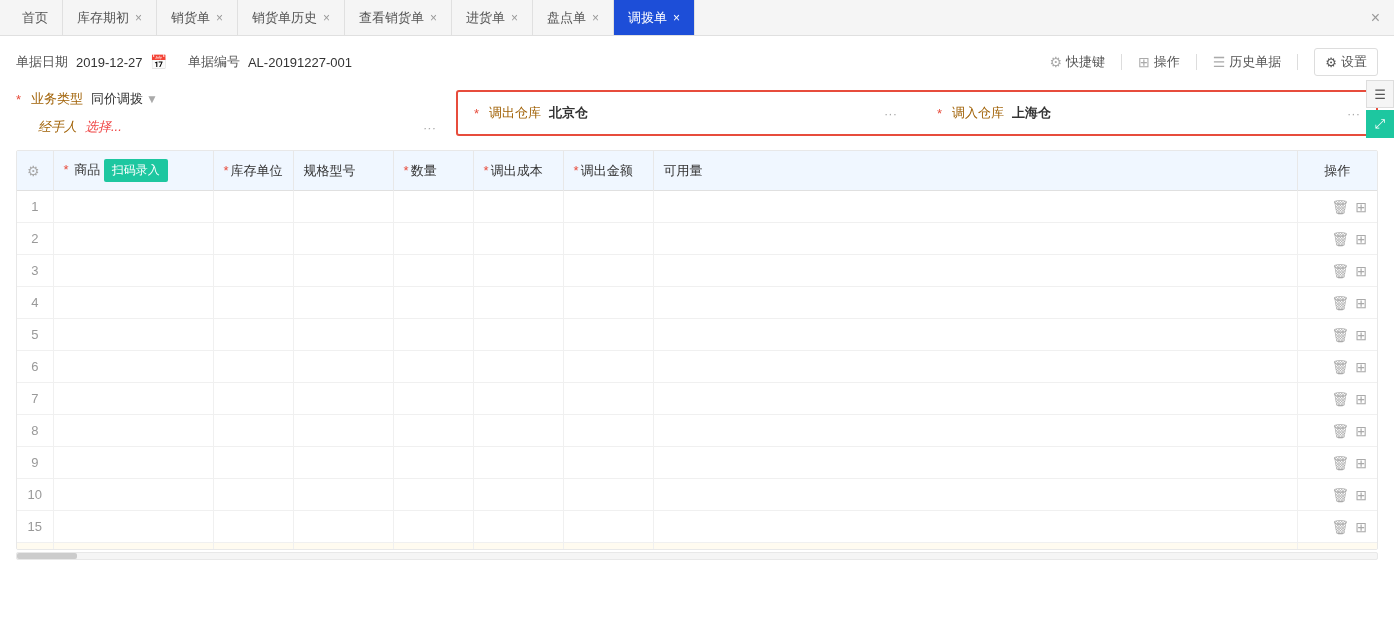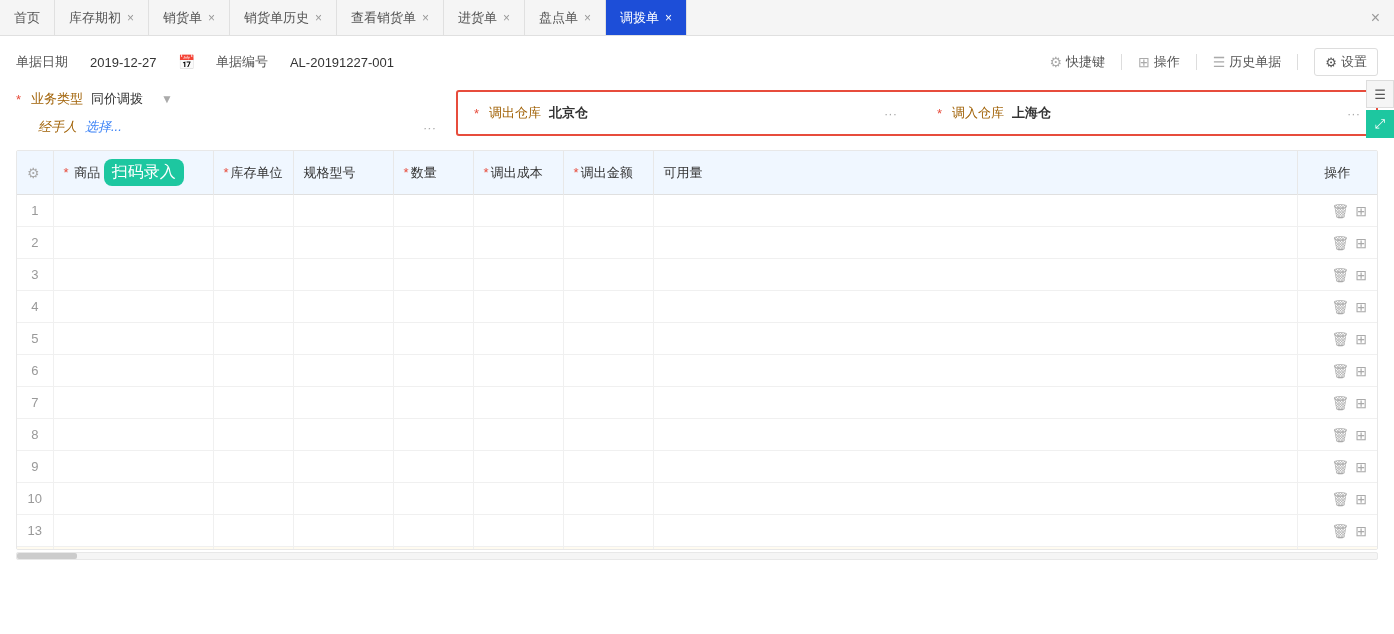--- a/index.html
+++ b/index.html
@@ -4,21 +4,21 @@
   <style>
     * { box-sizing: border-box; margin: 0; padding: 0; }
     body { font-family: 'Microsoft YaHei', sans-serif; font-size: 13px; color: #333; background: #fff; overflow: hidden; }
 
     
     .tab-bar {
       display: flex; align-items: center;
       border-bottom: 1px solid #e0e0e0;
       background: #f5f5f5;
       height: 36px;
-      padding-left: 0;
+      padding-left: 8px;
       position: relative;
     }
     .tab-item {
       display: flex; align-items: center;
       padding: 0 14px;
       height: 100%;
       cursor: pointer;
       font-size: 13px;
       color: #555;
       border-right: 1px solid #e0e0e0;
@@ -55,21 +55,21 @@
       padding: 12px 16px;
     }
 
     
     .header-row {
       display: flex; align-items: center;
       margin-bottom: 14px;
       gap: 20px;
     }
     .header-field {
-      display: flex; align-items: center; gap: 22px;
+      display: flex; align-items: center; gap: 8px;
       font-size: 13px; color: #555;
     }
     .header-field .label { color: #555; }
     .header-field .value { color: #333; font-weight: 500; }
     .header-field .calendar-icon {
       color: #aaa; cursor: pointer; font-size: 14px;
     }
     .header-actions {
       margin-left: auto;
       display: flex; align-items: center; gap: 16px;
@@ -110,21 +110,21 @@
     }
     .form-field {
       display: flex; align-items: center; gap: 8px;
       margin-bottom: 10px;
     }
     .form-field:last-child { margin-bottom: 0; font-style: italic; }
     .required-star { color: #e74c3c; margin-right: 2px; }
     .field-label { color: #a16207; white-space: nowrap; }
     .field-value { color: #333; }
     .field-select {
-      display: flex; align-items: center; gap: 18px;
+      display: flex; align-items: center; gap: 3px;
       flex: 1;
     }
     .field-select .value { color: #333; }
     .field-select .arrow { color: #aaa; font-size: 12px; }
     .field-dots { color: #aaa; cursor: pointer; margin-left: auto; }
     .warehouse-group {
       display: flex; align-items: center; flex: 1;
       gap: 40px;
     }
     .warehouse-item {
@@ -172,22 +172,22 @@
     .subtotal-row {
       background: #fffbf0;
     }
     .subtotal-row td { color: #666; }
 
     .scan-btn {
       background: #1dc7a0;
       color: #fff;
       border: none;
       padding: 3px 8px;
-      border-radius: 8px;
-      font-size: 16px;
+      border-radius: 2px;
+      font-size: 12px;
       cursor: pointer;
     }
     .gear-icon { font-size: 14px; color: #aaa; cursor: pointer; }
     .col-ops { text-align: center; }
     .op-icons { display: flex; align-items: center; justify-content: flex-end; gap: 6px; }
     .op-icon { color: #aaa; cursor: pointer; font-size: 14px; }
 
     
     .right-sidebar {
       position: fixed; right: 0; top: 80px;
@@ -305,21 +305,21 @@
         <span class="required-star">*</span>
         <span class="field-label">业务类型</span>
         <div class="field-select">
           <span class="value">同价调拨</span>
           <span class="arrow">▼</span>
         </div>
       </div>
       <div class="form-field">
         <span style="width:14px"></span>
         <span class="field-label">经手人</span>
-        <span class="field-value" style="color:#3b82f6">选择...</span>
+        <span class="field-value" style="color:#ef4444">选择...</span>
         <span class="field-dots">···</span>
       </div>
     </div>
 
     <div class="form-right-box">
       <div class="warehouse-group">
         <div class="warehouse-item">
           <span class="required-star">*</span>
           <span class="field-label">调出仓库</span>
           <span class="field-value">北京仓</span>
@@ -520,21 +520,21 @@
         <td></td>
         <td></td>
         <td class="col-ops">
           <div class="op-icons">
             <span class="op-icon">🗑</span>
             <span class="op-icon">⊞</span>
           </div>
         </td>
       </tr>
           <tr>
-        <td class="row-num">13</td>
+        <td class="row-num">15</td>
         <td></td>
         <td></td>
         <td></td>
         <td></td>
         <td></td>
         <td></td>
         <td></td>
         <td class="col-ops">
           <div class="op-icons">
             <span class="op-icon">🗑</span>

